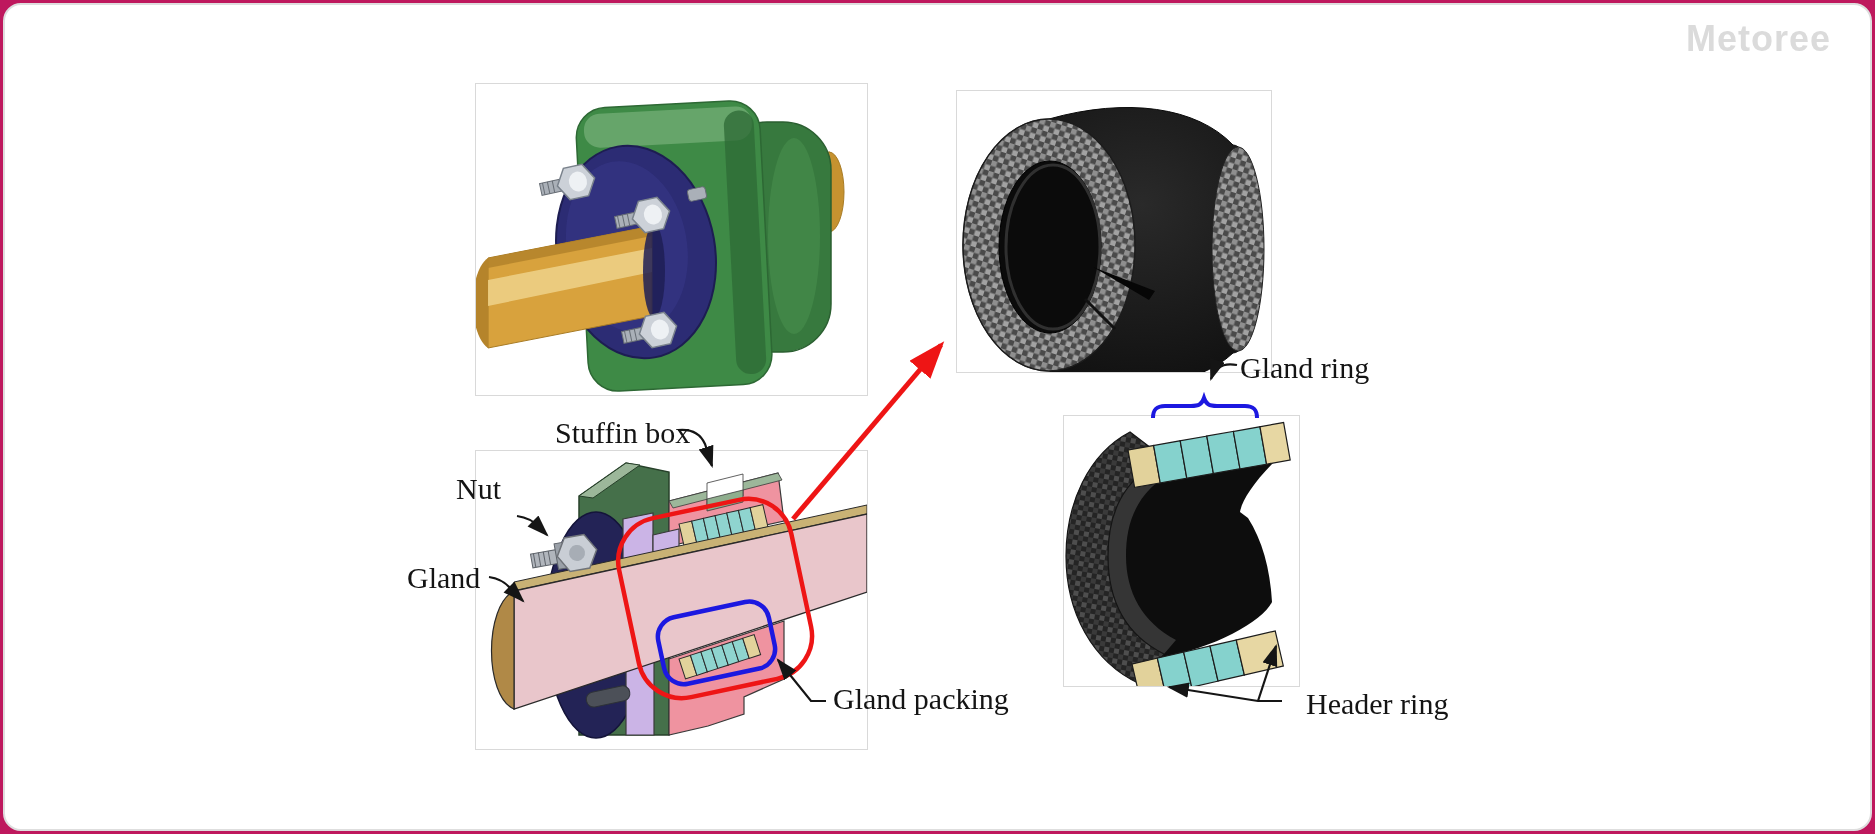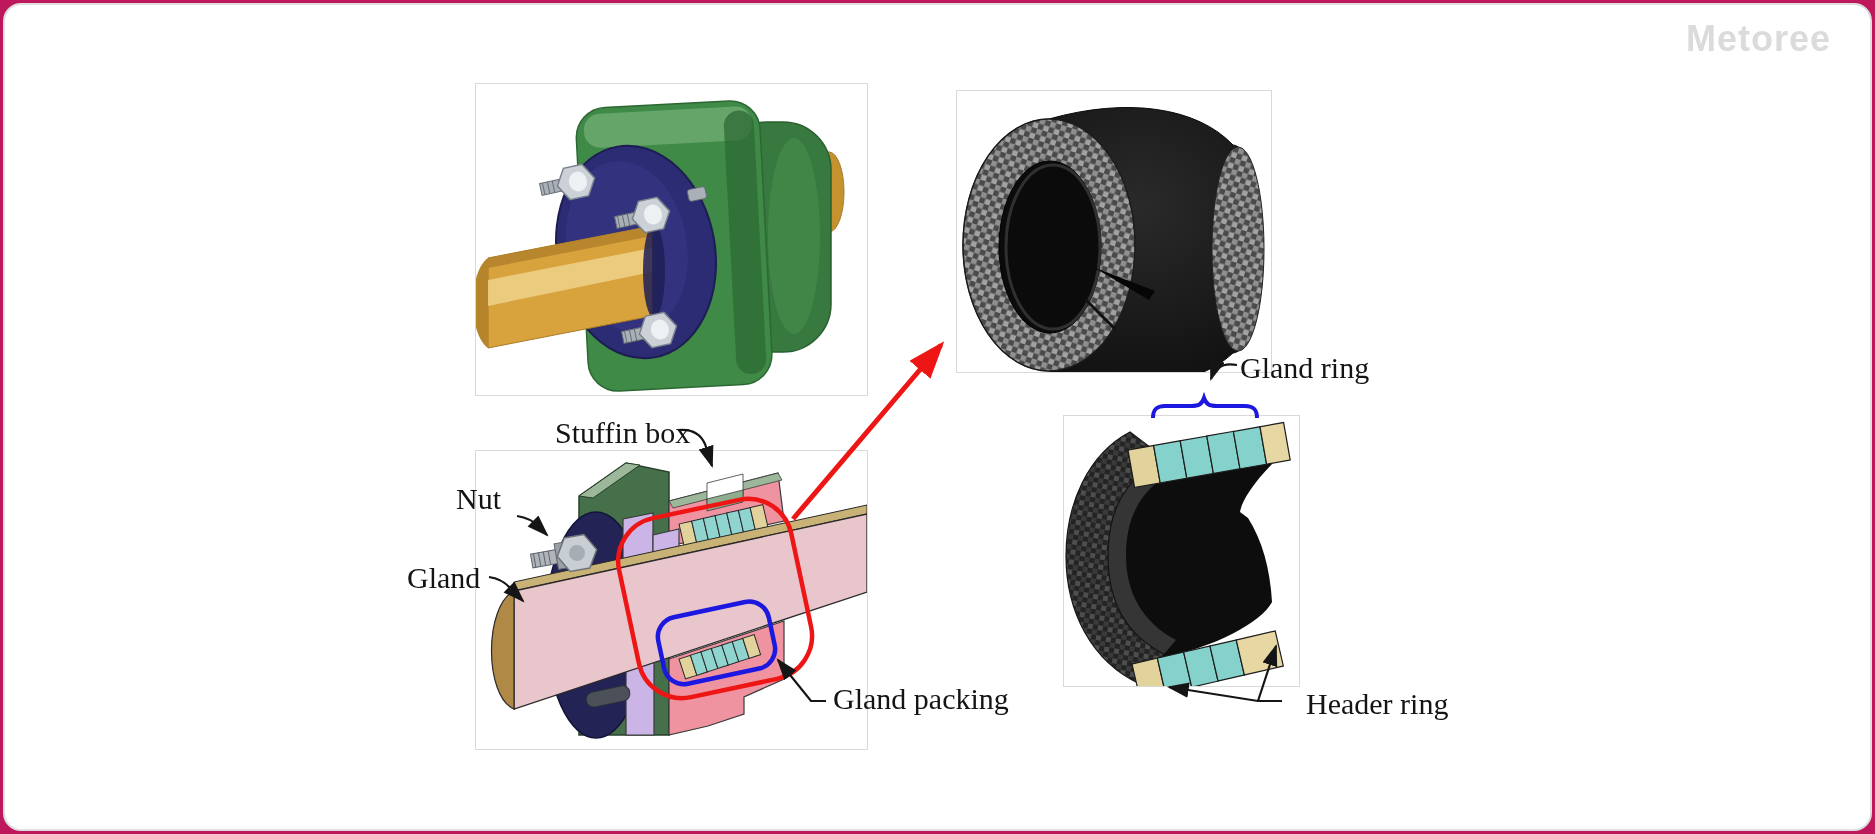--- a/index.html
+++ b/index.html
@@ -230,18 +230,18 @@
       <path d="M1237,365 Q1217,361 1211,379" marker-end="url(#ab)"></path>
       <path d="M1282,701 L1258,701 L1169,687" marker-end="url(#ab)"></path>
       <path d="M1258,701 L1276,646" marker-end="url(#ab)"></path>
     </g>
 
     <path d="M1153,418 C1153,409 1157,406 1165,406 L1191,406 C1199,406 1202,404 1204,398
              C1206,404 1209,406 1217,406 L1245,406 C1253,406 1257,409 1257,418" stroke="#1c18e0" stroke-width="4" fill="none"></path>
   </svg>
 
   <div class="lbl" style="left:529px;top:416px;margin-left:26px;">Stuffin box</div>
-  <div class="lbl" style="left:456px;top:482px;">Nut</div>
+  <div class="lbl" style="left:456px;top:472px;">Nut</div>
   <div class="lbl" style="left:407px;top:561px;">Gland</div>
   <div class="lbl" style="left:833px;top:682px;text-align:center;">Gland packing</div>
   <div class="lbl" style="left:1240px;top:351px;">Gland ring</div>
   <div class="lbl" style="left:1287px;top:687px;margin-left:19px;">Header ring</div>
 </div>
 
 </body></html>

